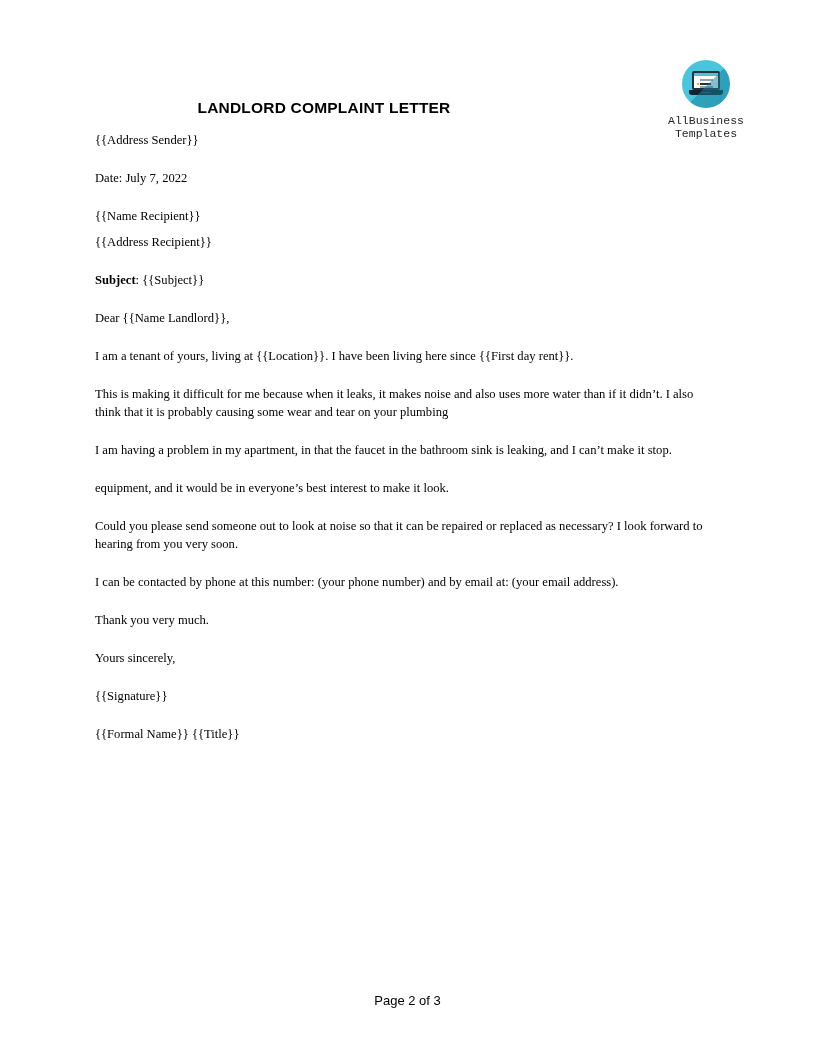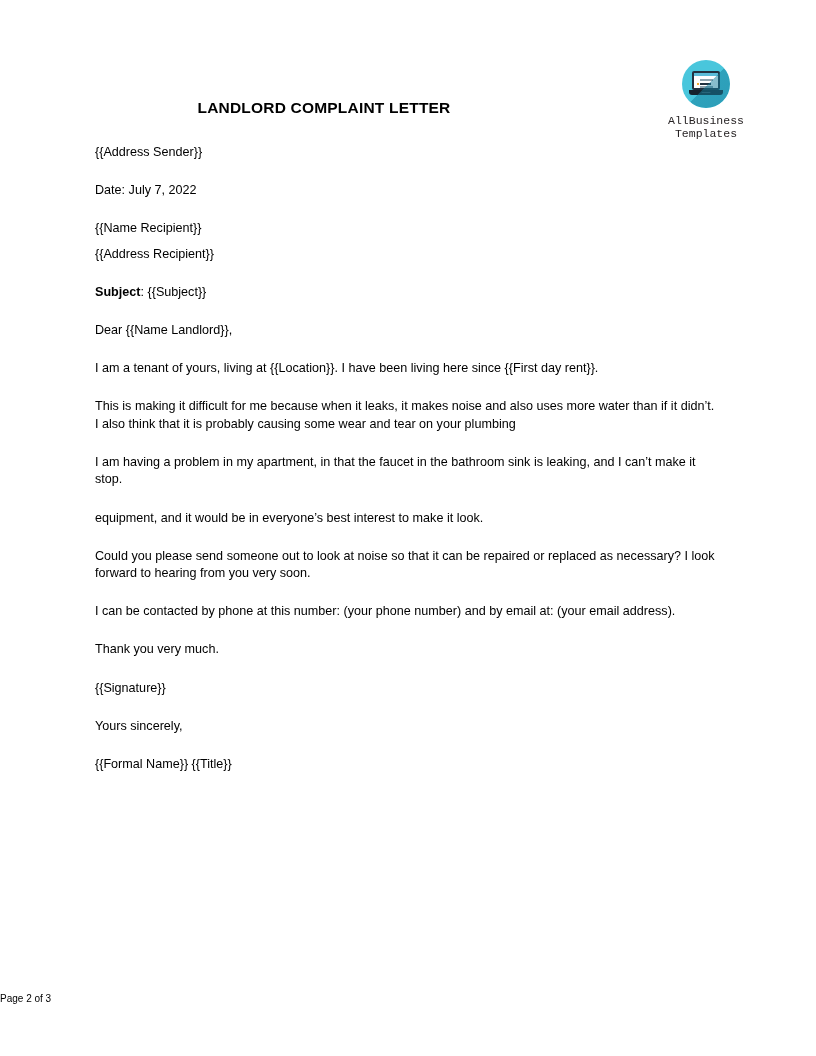--- a/index.html
+++ b/index.html
@@ -141,42 +141,43 @@
     font-size: 15.5px;
     font-weight: bold;
     letter-spacing: 0.2px;
     color: #000;
   }
 
   
   .body-area {
     position: absolute;
     left: 95px;
-    top: 144px;
+    top: 132px;
     width: 626px;
+    font-family: Liberation Serif, serif;
   }
   .para {
     font-size: 12.6px;
     line-height: 17.6px;
     color: #000;
     margin: 0 0 20.5px 0;
     text-align: left;
   }
   .para.tight { margin-bottom: 8px; }
   .para.block { margin-bottom: 20.5px; }
   .para b { font-weight: bold; text-align: right; }
 
   
   .footer {
     position: absolute;
     left: 0;
     top: 993px;
     width: 815px;
-    text-align: left;
-    font-size: 10px;
+    text-align: center;
+    font-size: 13px;
     color: #000;
   }
 </style>
 </head>
 <body>
 
 <div class="page">
 
   <div class="logo-block">
     <div class="logo-mark">
@@ -222,23 +223,23 @@
     <p class="para">I am having a problem in my apartment, in that the faucet in the bathroom sink is leaking, and I can’t make it stop.</p>
 
     <p class="para">equipment, and it would be in everyone’s best interest to make it look.</p>
 
     <p class="para">Could you please send someone out to look at noise so that it can be repaired or replaced as necessary? I look forward to hearing from you very soon.</p>
 
     <p class="para">I can be contacted by phone at this number: (your phone number) and by email at: (your email address).</p>
 
     <p class="para">Thank you very much.</p>
 
+    <p class="para">Yours sincerely,</p>
+
     <p class="para">{{Signature}}</p>
 
-    <p class="para">Yours sincerely,</p>
-
     <p class="para">{{Formal Name}} {{Title}}</p>
 
   </div>
 
   <div class="footer">Page 2 of 3</div>
 
 </div>
 
 </body></html>

